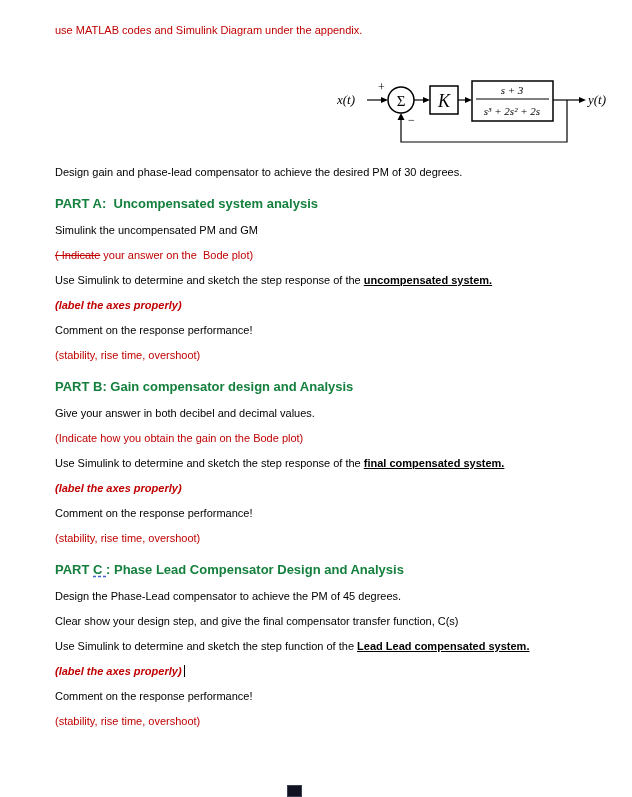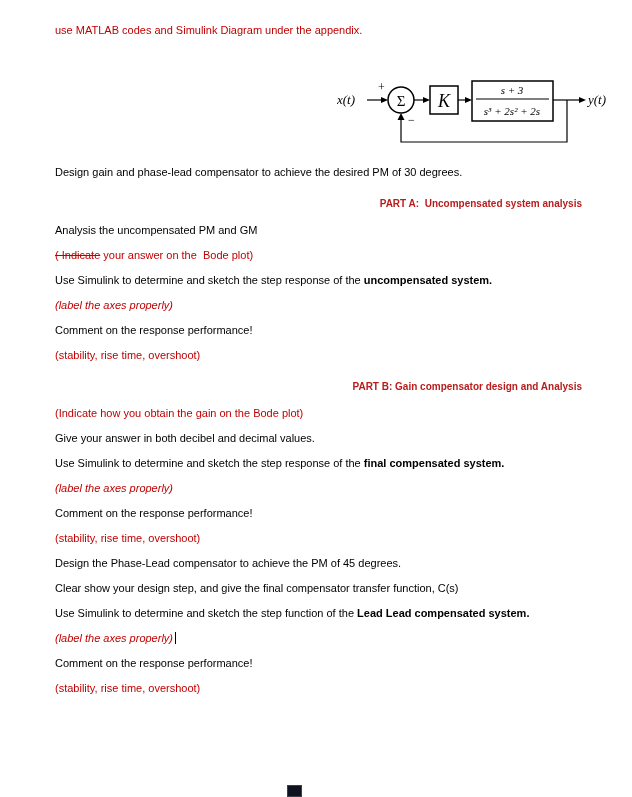--- a/index.html
+++ b/index.html
@@ -8,25 +8,25 @@
     width:632px; height:797px;
     box-sizing:border-box;
     background:#ffffff;
     padding:24px 50px 0 55px;
     overflow:hidden;
     font-family:"Liberation Sans", sans-serif;
     font-size:11px;
     color:#000000;
   }
   .p { margin:0 0 12px 0; line-height:13px; white-space:pre-wrap; }
-  .h { font-size:10px; font-weight:700; line-height:17px; margin:16px 0 12px 0; white-space:pre-wrap; color:#b91c1c;text-align:right; }
+  .h { font-size:13px; font-weight:700; line-height:17px; margin:16px 0 12px 0; white-space:pre-wrap; color:#15803d; }
   .red { color:#C00000; }
   .i  { }
-  .bi { font-style:italic; font-weight:400; }
-  .bu { font-weight:700; }
+  .bi { font-style:italic; font-weight:700; }
+  .bu { font-weight:700; text-decoration:underline; }
   .strike { text-decoration:line-through; }
   .c-ul { text-decoration-line:underline; text-decoration-style:dashed; text-decoration-color:#4262c9; text-underline-offset:2px; }
   sup { font-size:8px; line-height:0; }
   .cursor {
     display:inline-block; width:1px; height:12px;
     background:#000; margin-left:2px; vertical-align:-2px;
   }
   .note-top { margin-bottom:41px; }
   .diagram { margin:6px 0 8px 282px; height:80px; }
   
@@ -88,35 +88,36 @@
       <g>
         <polyline class="ln" points="230,22 230,64 64,64 64,40"></polyline>
         <polygon class="ah" points="64,35 60.5,42 67.5,42"></polygon>
       </g>
     </svg>
   </div>
 
   <p class="p">Design gain and phase-lead compensator to achieve the desired PM of 30 degrees.</p>
 
   <h2 class="h">PART A:  Uncompensated system analysis</h2>
-  <p class="p">Analysis the uncompensated PM and GM</p>
+  <p class="p">Simulink the uncompensated PM and GM</p>
   <p class="p red"><span class="strike">( Indicate</span><span> your answer on the  Bode plot)</span></p>
   <p class="p"><span>Use Simulink to determine and sketch the step response of the </span><span class="bu">uncompensated system.</span></p>
   <p class="p red bi">(label the axes properly)</p>
   <p class="p">Comment on the response performance!</p>
   <p class="p red i">(stability, rise time, overshoot)</p>
 
   <h2 class="h">PART B: Gain compensator design and Analysis</h2>
+  <p class="p">Give your answer in both decibel and decimal values.</p>
   <p class="p red">(Indicate how you obtain the gain on the Bode plot)</p>
-  <p class="p">Give your answer in both decibel and decimal values.</p>
   <p class="p"><span>Use Simulink to determine and sketch the step response of the </span><span class="bu">final compensated system.</span></p>
   <p class="p red bi">(label the axes properly)</p>
   <p class="p">Comment on the response performance!</p>
   <p class="p red i">(stability, rise time, overshoot)</p>
 
+  <h2 class="h"><span>PART </span><span class="c-ul">C </span><span>: Phase Lead Compensator Design and Analysis</span></h2>
   <p class="p">Design the Phase-Lead compensator to achieve the PM of 45 degrees.</p>
   <p class="p">Clear show your design step, and give the final compensator transfer function, C(s)</p>
   <p class="p"><span>Use Simulink to determine and sketch the step function of the </span><span class="bu">Lead Lead compensated system.</span></p>
   <p class="p red bi"><span>(label the axes properly)</span><span class="cursor"></span></p>
   <p class="p">Comment on the response performance!</p>
   <p class="p red i">(stability, rise time, overshoot)</p>
 
   <div class="taskbar-chip"></div>
 
 </div>

